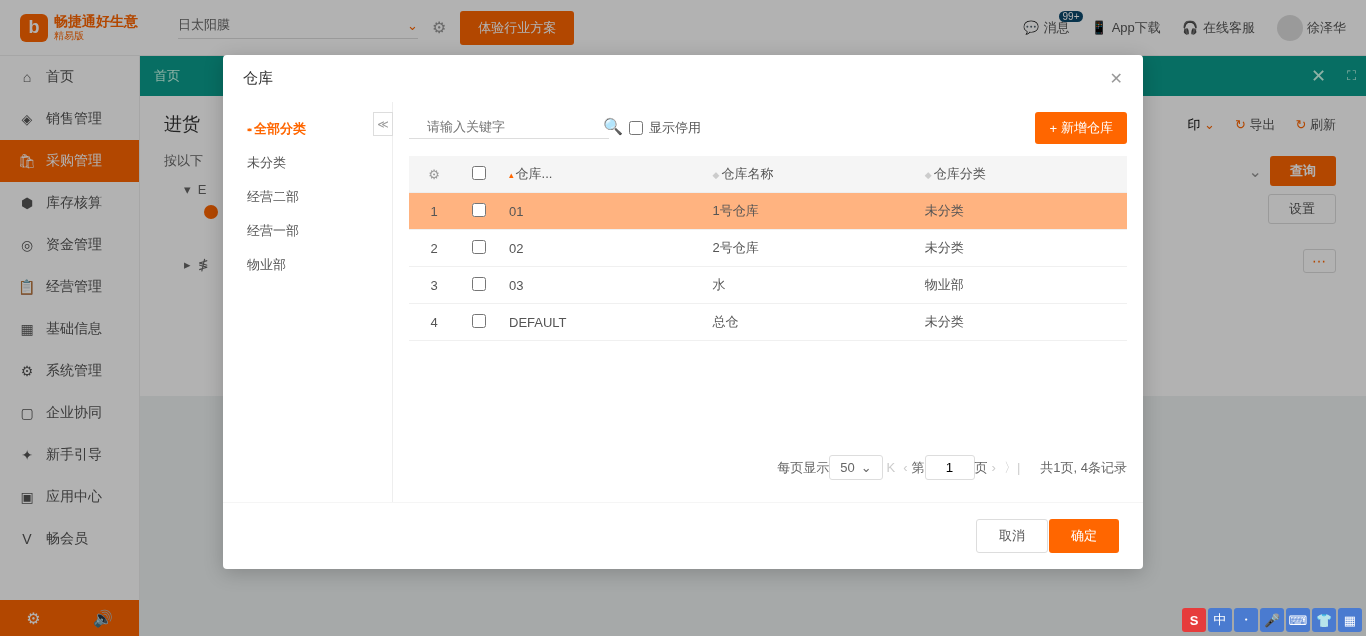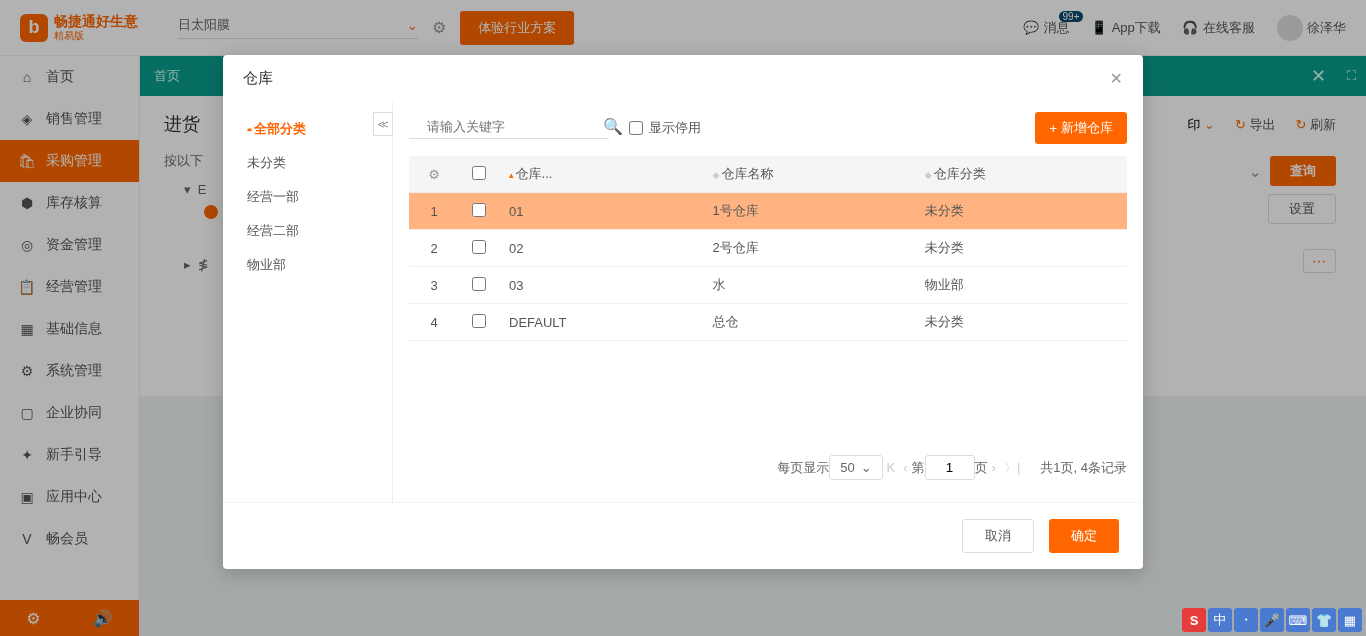--- a/index.html
+++ b/index.html
@@ -77,21 +77,21 @@
     .sort-icon.active { color: #ff6600; }
     .gear-icon { color: #999; }
     
     
     .pagination { display: flex; align-items: center; justify-content: flex-end; padding: 12px 0; font-size: 13px; color: #666; margin-top: auto; }
     .page-select { border: 1px solid #ddd; padding: 4px 10px; border-radius: 3px; display: flex; align-items: center; gap: 6px; }
     .page-input { width: 50px; border: 1px solid #ddd; padding: 4px 8px; text-align: center; border-radius: 3px; }
     .page-nav { color: #ccc; padding: 0 4px; }
     
     
-    .modal-footer { display: flex; justify-content: flex-end; gap: 15px; padding: 16px 24px; border-top: 1px solid #f5f5f5; }
+    .modal-footer { display: flex; justify-content: flex-end; gap: 1px; padding: 16px 24px; border-top: 1px solid #f5f5f5; }
     .btn-cancel { border: 1px solid #ddd; background: #fff; padding: 7px 22px; border-radius: 3px; font-size: 13px; color: #555; }
     .btn-confirm { background: #ff6600; color: #fff; border: none; padding: 7px 22px; border-radius: 3px; font-size: 13px; }
     
     
     .ime-dock { position: absolute; bottom: 4px; right: 4px; display: flex; gap: 2px; z-index: 200; }
     .ime-item { width: 24px; height: 24px; background: #4a7bd0; color: #fff; display: flex; align-items: center; justify-content: center; font-size: 13px; border-radius: 3px; }
     .ime-item.red { background: #e63c3c; font-weight: bold; }
     
     .tree-item { padding: 4px 20px; font-size: 13px; color: #666; display: flex; align-items: center; gap: 4px; }
     .dots-btn { border: 1px solid #ddd; padding: 3px 8px; border-radius: 3px; color: #ff6600; font-size: 14px; letter-spacing: 1px; }
@@ -229,22 +229,22 @@
 <div class="modal">
   <div class="modal-header">
     <span class="modal-title">仓库</span>
     <span class="modal-close">✕</span>
   </div>
   <div class="modal-body">
     <div class="cat-panel">
       <div class="collapse-btn">≪</div>
       <div class="cat-item active">全部分类</div>
       <div class="cat-item">未分类</div>
+      <div class="cat-item">经营二部</div>
       <div class="cat-item">经营一部</div>
-      <div class="cat-item">经营二部</div>
       <div class="cat-item">物业部</div>
     </div>
     <div class="table-panel">
       <div class="search-row">
         <div class="search-box">
           <input class="search-input" placeholder="请输入关键字" style="">
           <span class="search-icon">🔍</span>
         </div>
         <label class="checkbox-label">
           <input type="checkbox" style="">

